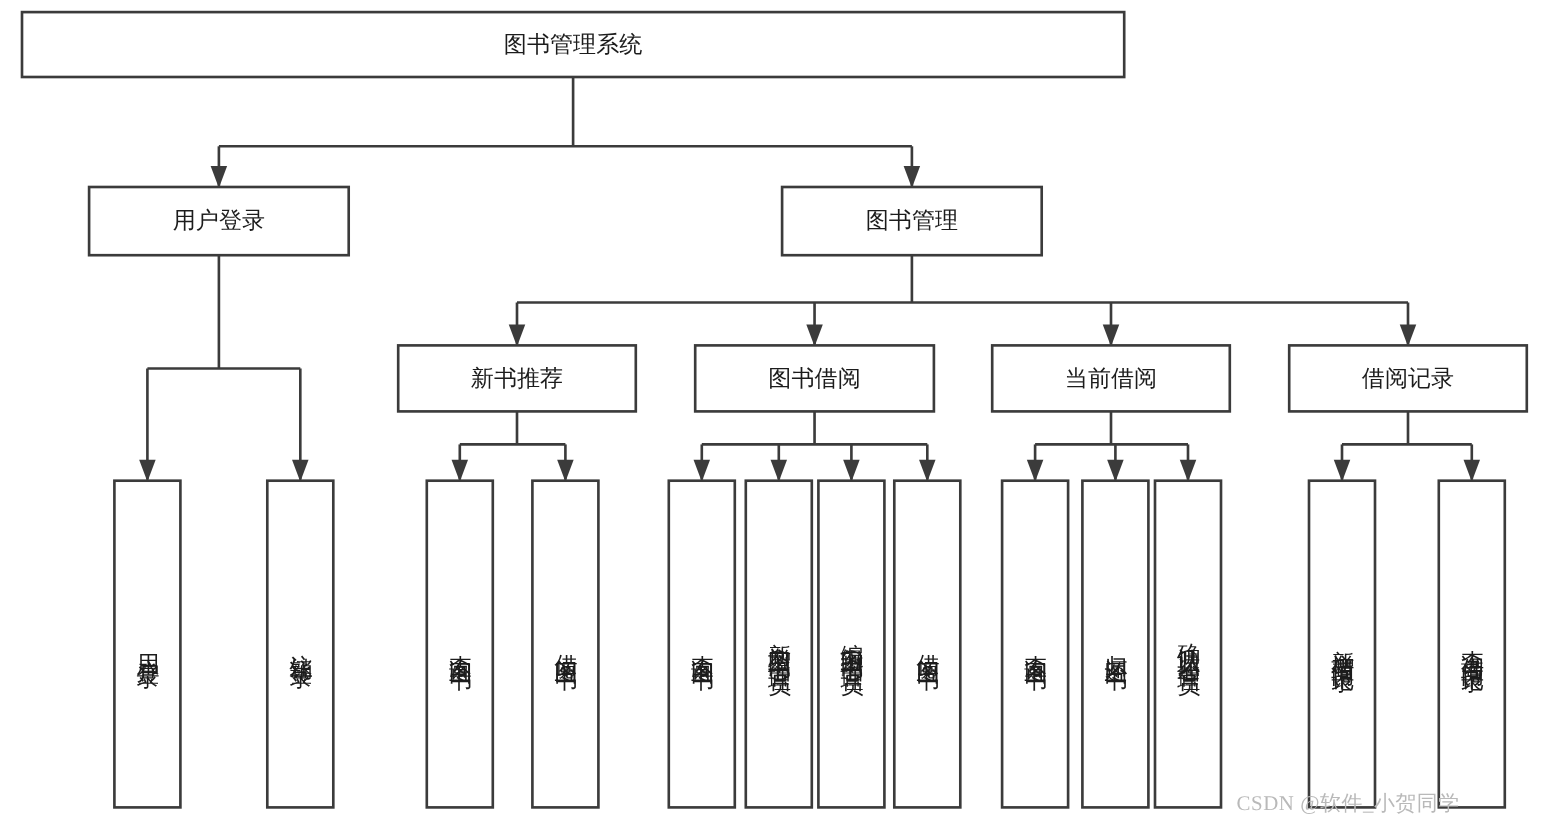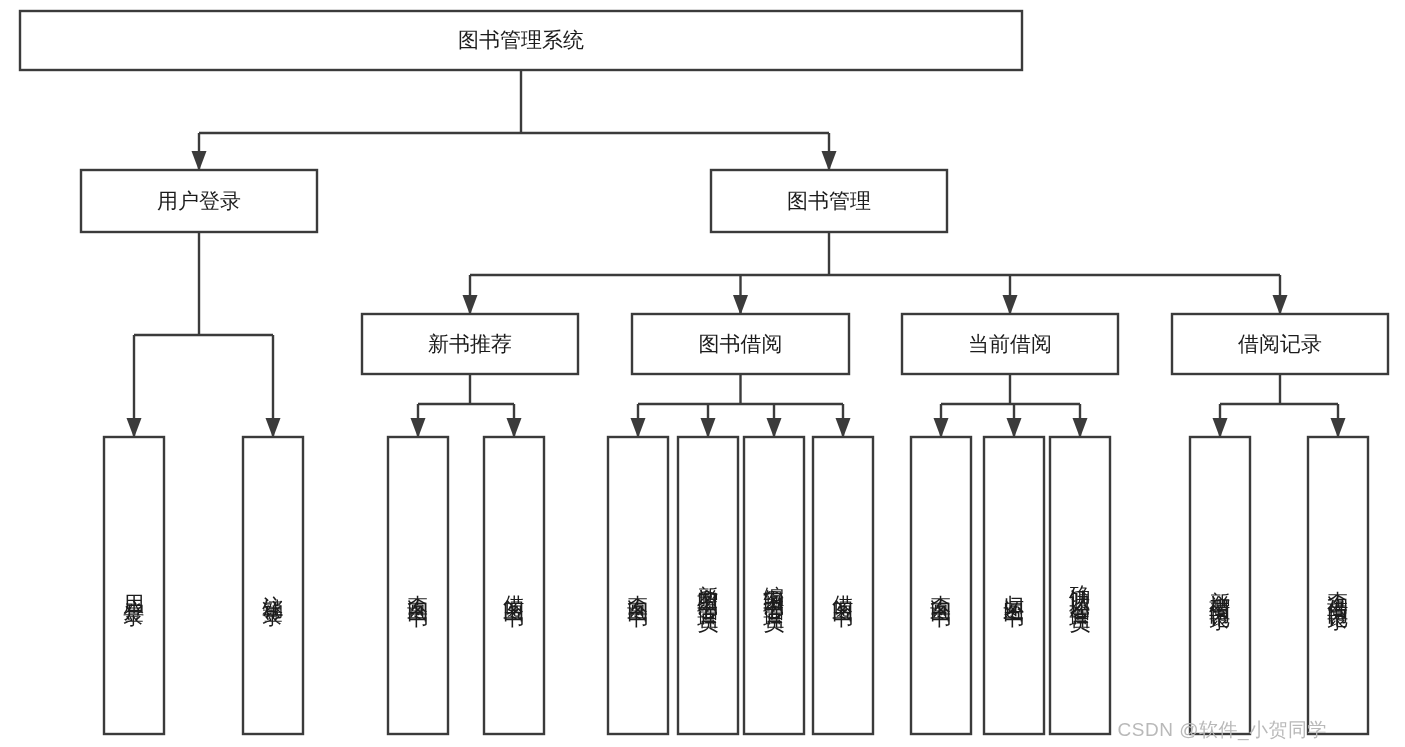--- a/index.html
+++ b/index.html
@@ -64,21 +64,21 @@
     line-height: 1.02;
     color: #1c1c1c;
     letter-spacing: 4px;
     white-space: nowrap;
     text-align: center;
   }
   .watermark {
     position: absolute;
     right: 8px;
     bottom: 4px;
-    font-family: Liberation Sans, sans-serif;
+    font-family: Liberation Serif, serif;
     font-size: 19px;
     color: #b9b9b9;
     white-space: nowrap;
     letter-spacing: 0.5px;
   }
 </style>
 </head>
 <body>
 
 <div id="diagram-root">

